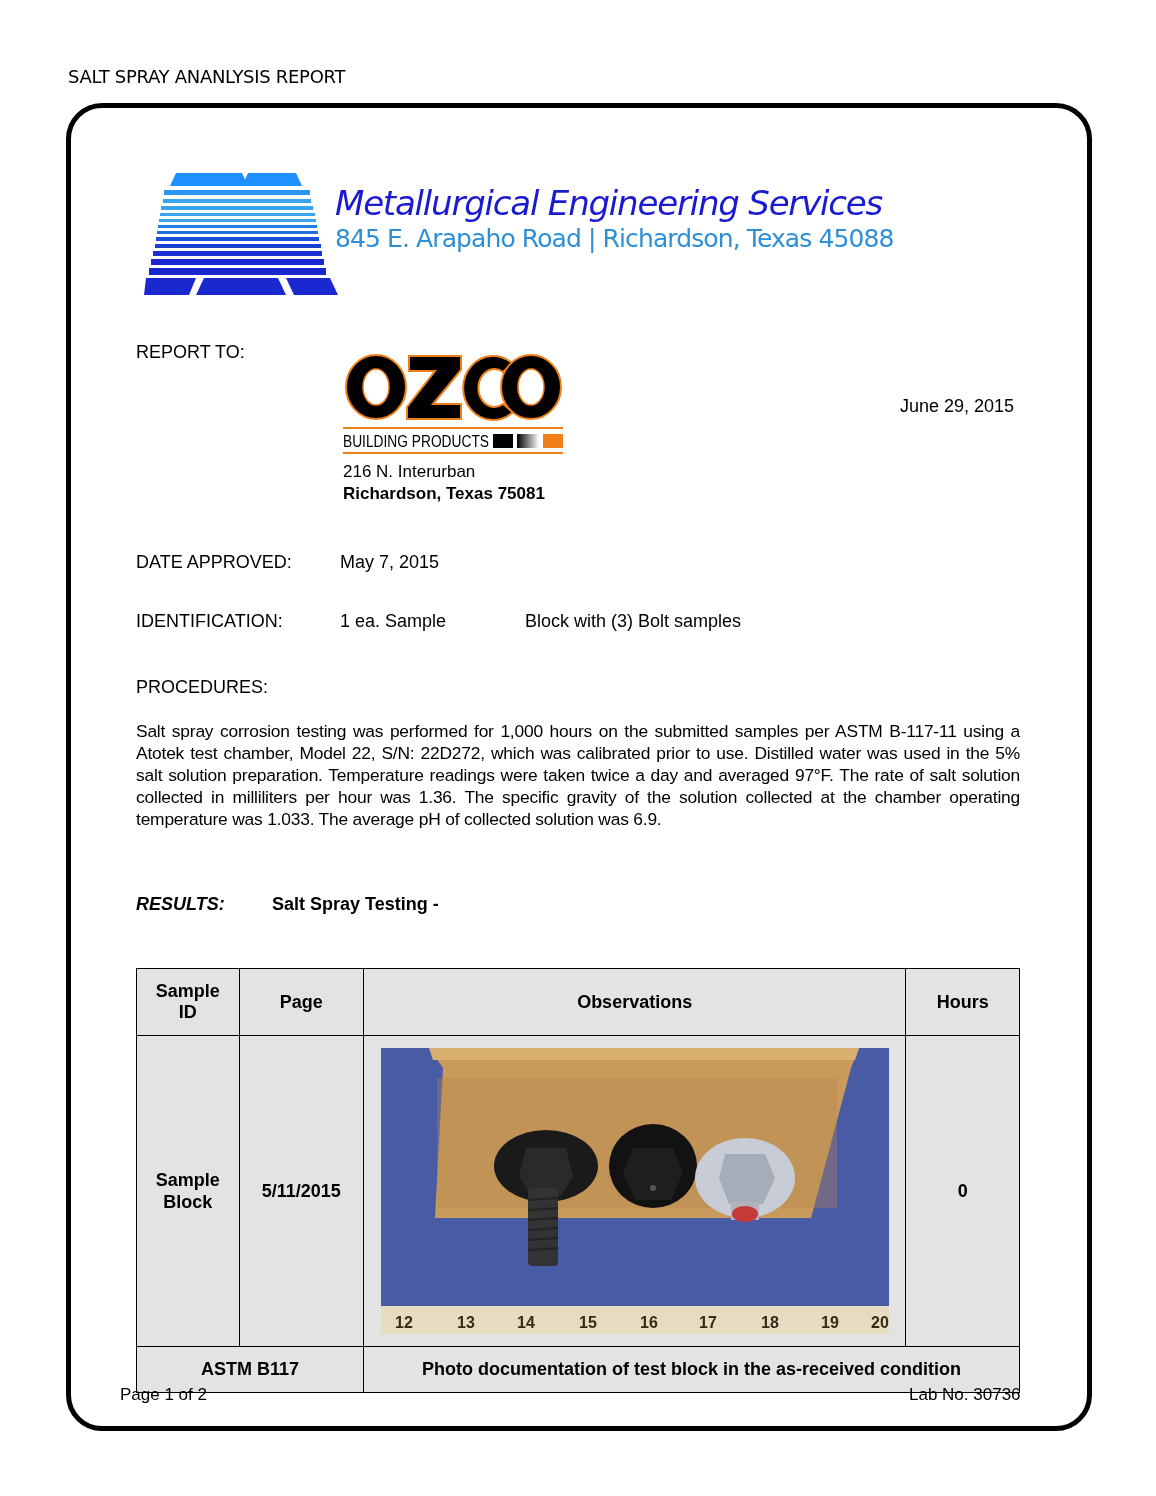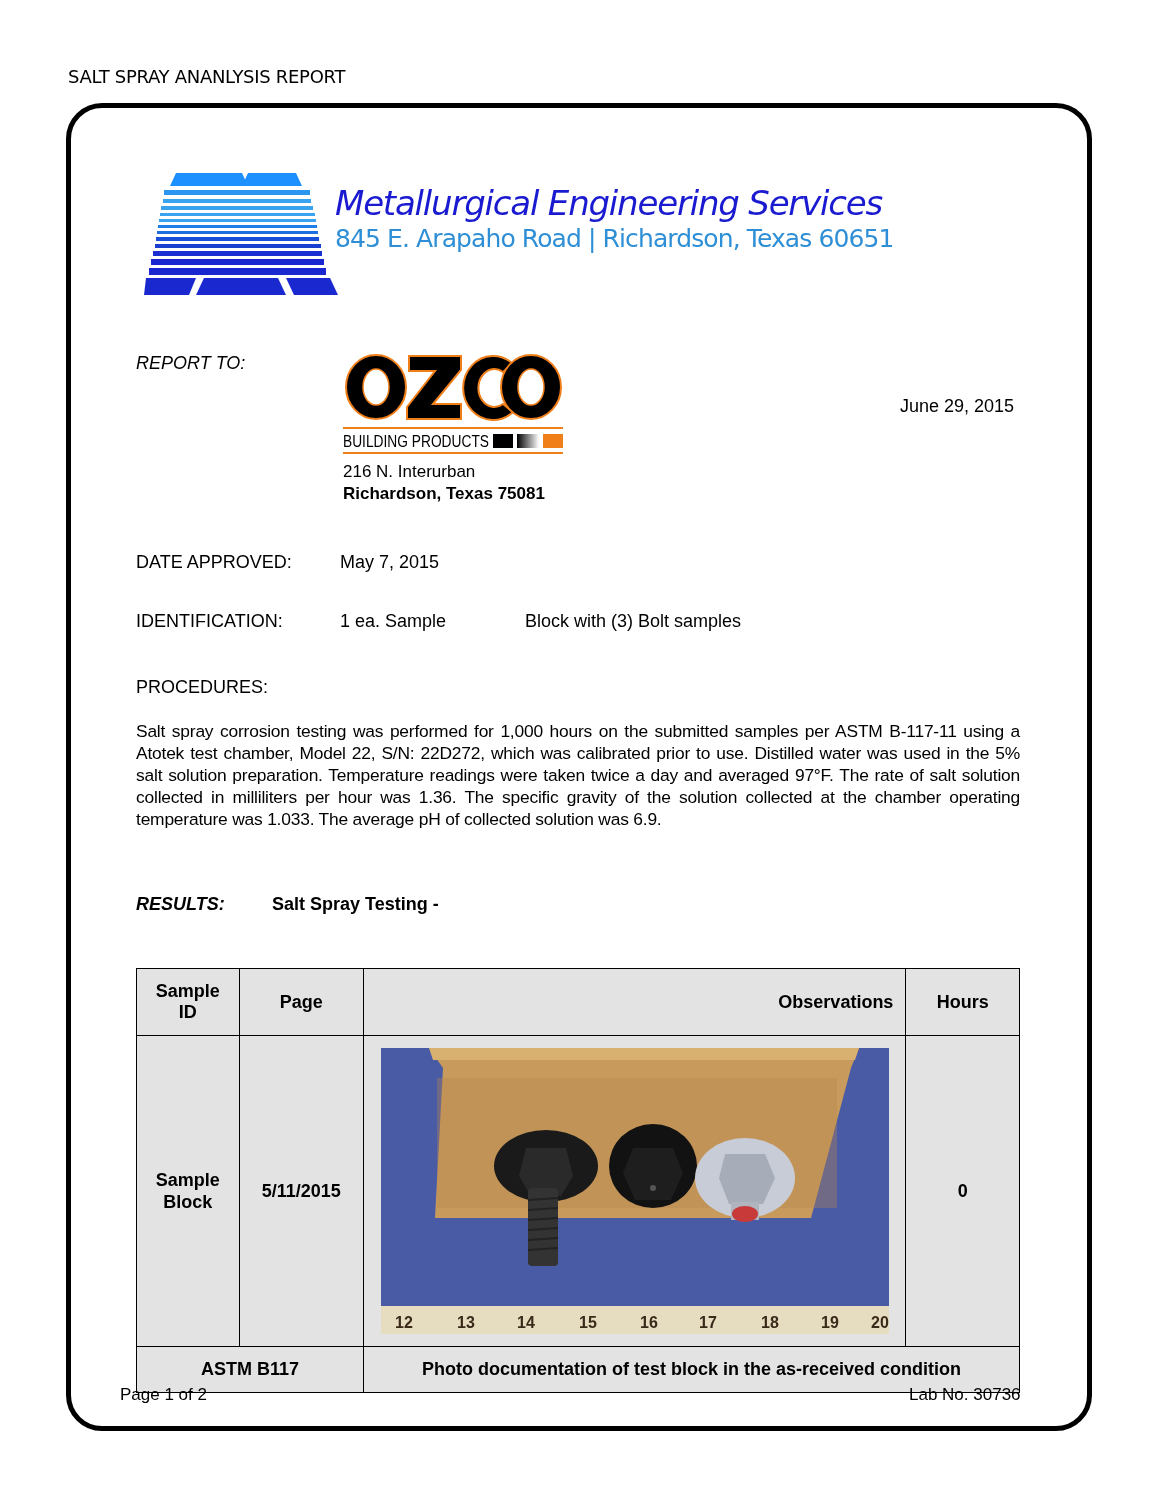--- a/index.html
+++ b/index.html
@@ -40,23 +40,23 @@
   <rect x="12" y="64" width="163" height="4" fill="#1a4fd8"></rect>
   <rect x="11" y="71" width="166" height="4" fill="#1a3fd0"></rect>
   <rect x="9" y="78" width="169" height="5" fill="#1a30d0"></rect>
   <rect x="7" y="86" width="173" height="6" fill="#1a28d0"></rect>
   <rect x="5" y="95" width="177" height="7" fill="#1a28d0"></rect>
   <polygon points="2,105 52,105 45,122 0,122" fill="#1a28d0"></polygon>
   <polygon points="60,105 134,105 142,122 52,122" fill="#1a28d0"></polygon>
   <polygon points="142,105 186,105 194,122 150,122" fill="#1a28d0"></polygon>
 </svg>
 <div class="mes-name">Metallurgical Engineering Services</div>
-<div class="mes-addr">845 E. Arapaho Road | Richardson, Texas 60651</div>
+<div class="mes-addr">845 E. Arapaho Road | Richardson, Texas 45088</div>
 
-<div class="lbl" style="left:136px; top:353px;font-style:italic;">REPORT TO:</div>
+<div class="lbl" style="left:136px; top:342px;">REPORT TO:</div>
 
 <svg class="ozco" viewBox="0 0 222 104">
   <ellipse cx="33" cy="35" rx="30" ry="32" fill="#000" stroke="#f07f1a" stroke-width="2"></ellipse>
   <ellipse cx="33" cy="35" rx="13" ry="18" fill="#fff" stroke="#f07f1a" stroke-width="1.5"></ellipse>
   <polygon points="66,4 118,4 118,18 90,52 118,52 118,67 64,67 64,55 92,19 66,19" fill="#000" stroke="#f07f1a" stroke-width="2"></polygon>
   <path d="M170,12 A30,32 0 1 0 170,60 L160,52 A16,19 0 1 1 160,20 Z" fill="#000" stroke="#f07f1a" stroke-width="2"></path>
   <ellipse cx="188" cy="35" rx="30" ry="32" fill="#000" stroke="#f07f1a" stroke-width="2"></ellipse>
   <ellipse cx="188" cy="35" rx="13" ry="18" fill="#fff" stroke="#f07f1a" stroke-width="1.5"></ellipse>
   <rect x="0" y="75" width="220" height="2" fill="#f07f1a"></rect>
   <text x="0" y="95" font-family="Liberation Sans, sans-serif" font-size="16" textLength="146" lengthAdjust="spacingAndGlyphs" fill="#000">BUILDING PRODUCTS</text>
@@ -87,21 +87,21 @@
 <div class="para">Salt spray corrosion testing was performed for 1,000 hours on the submitted samples per ASTM B-117-11 using a Atotek test chamber, Model 22, S/N: 22D272, which was calibrated prior to use.  Distilled water was used in the 5% salt solution preparation.  Temperature readings were taken twice a day and averaged 97°F.  The rate of salt solution collected in milliliters per hour was 1.36.  The specific gravity of the solution collected at the chamber operating temperature was 1.033.  The average pH of collected solution was 6.9.</div>
 
 <div class="results" style="left:136px; font-style:italic;text-align:center;">RESULTS:</div>
 <div class="results" style="left:272px;">Salt Spray Testing -</div>
 
 <table class="res">
   <tbody>
       <tr style="height:45px;">
     <td style="width:94px; line-height:21px;">Sample ID</td>
     <td style="width:124px;">Page</td>
-    <td style="width:529px;text-align:right;">Observations</td>
+    <td style="width:529px;">Observations</td>
     <td style="width:133px;">Hours</td>
   </tr>
   <tr style="height:286px;">
     <td style="line-height:22px; padding:0 10px;">Sample Block</td>
     <td>5/11/2015</td>
     <td class="photo-cell">
       <svg class="photo" viewBox="0 0 508 286">
         <rect width="508" height="286" fill="#4a5ba6"></rect>
         <polygon points="48,0 478,0 470,20 430,170 54,170 62,20" fill="#c89a5c"></polygon>
         <polygon points="48,0 478,0 474,12 52,12" fill="#d8b070"></polygon>

